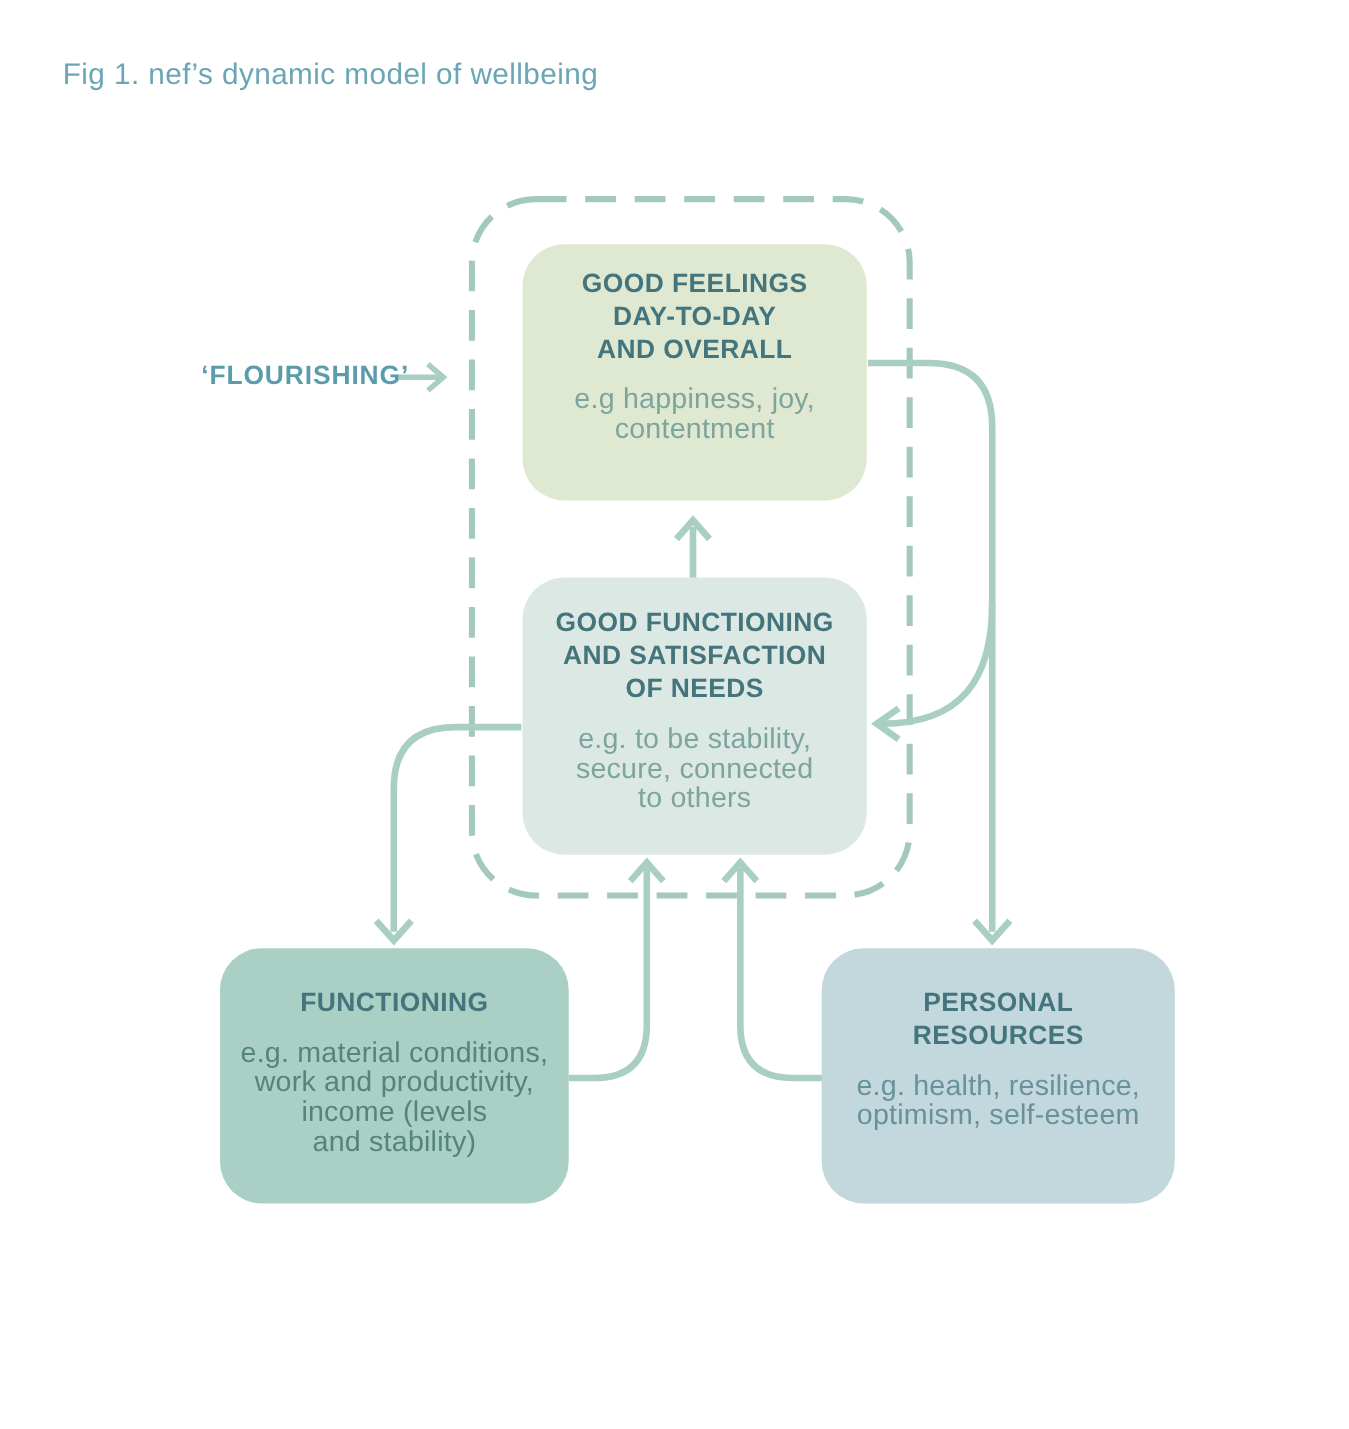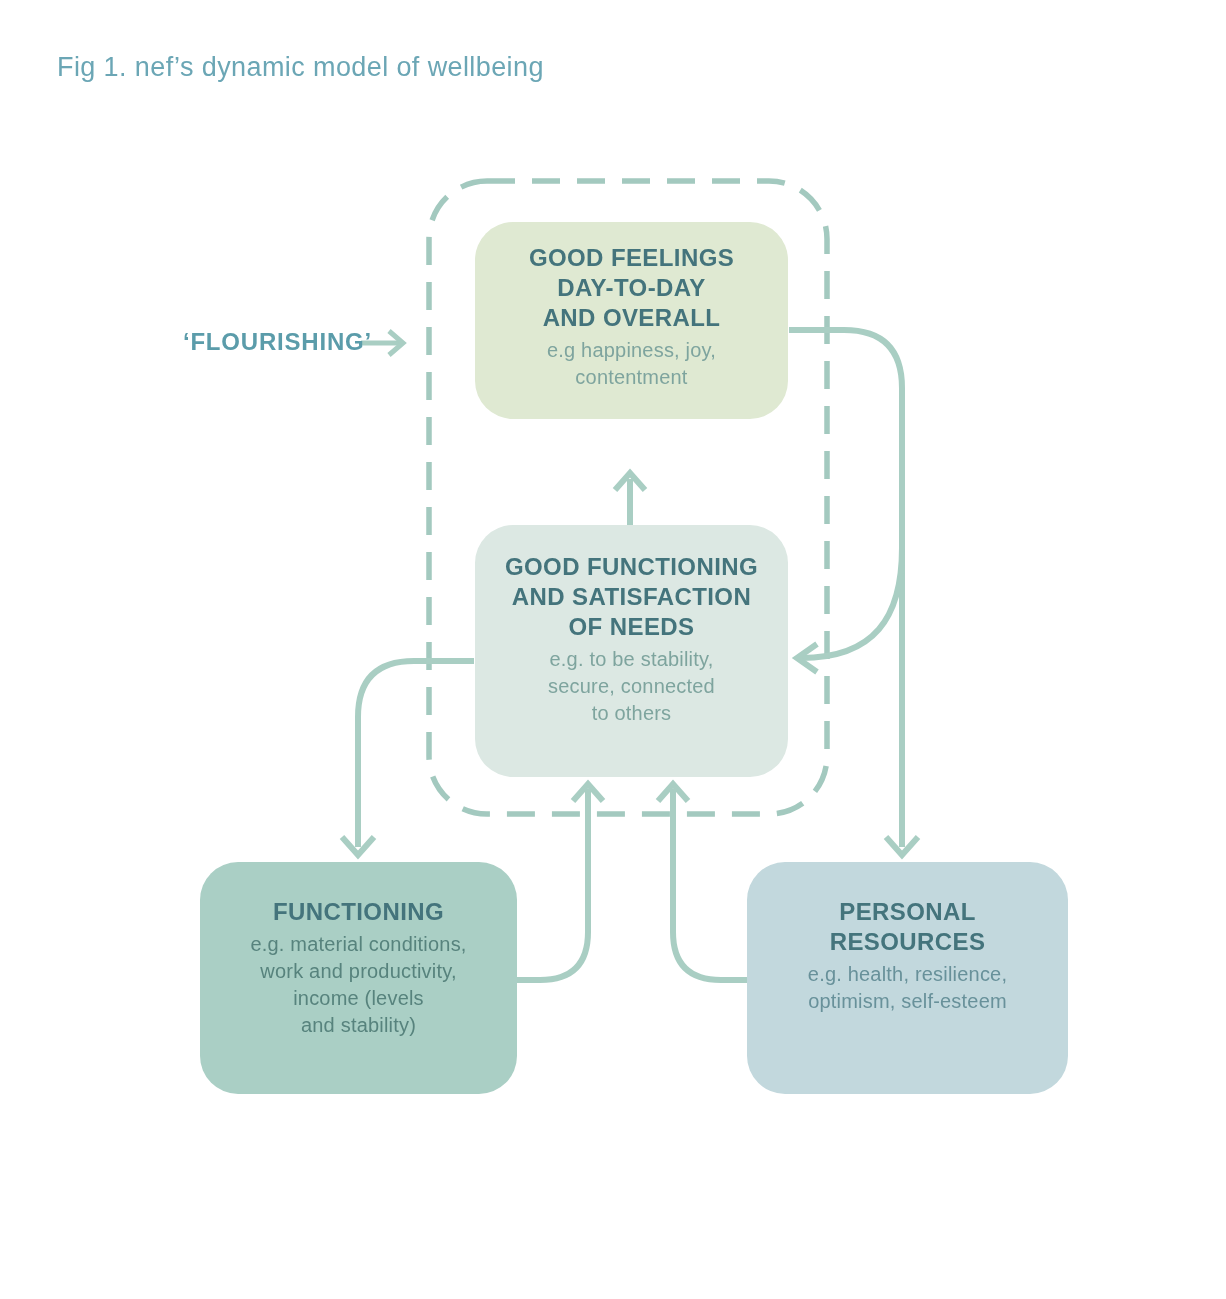--- a/index.html
+++ b/index.html
@@ -50,27 +50,27 @@
     box-sizing: border-box;
   }
   .box-title {
     font-size: 24px;
     font-weight: bold;
     line-height: 30px;
     letter-spacing: 0.4px;
     color: var(--heading-text, #44747c);
   }
   .box-sub {
-    font-size: 20px;
+    font-size: 26px;
     line-height: 27px;
-    margin-top: 4px;
+    margin-top: 16px;
     letter-spacing: 0.2px;
   }
   .box-good-feelings {
-    left: 475px; top: 222px; width: 313px; height: 197px;
+    left: 475px; top: 222px; width: 313px; height: 233px;
     background: var(--box-good-feelings-bg, #dfe9d2);
     padding-top: 21px;
   }
   .box-good-functioning {
     left: 475px; top: 525px; width: 313px; height: 252px;
     background: var(--box-good-functioning-bg, #dce8e3);
     padding-top: 27px;
   }
   .box-external {
     left: 200px; top: 862px; width: 317px; height: 232px;

